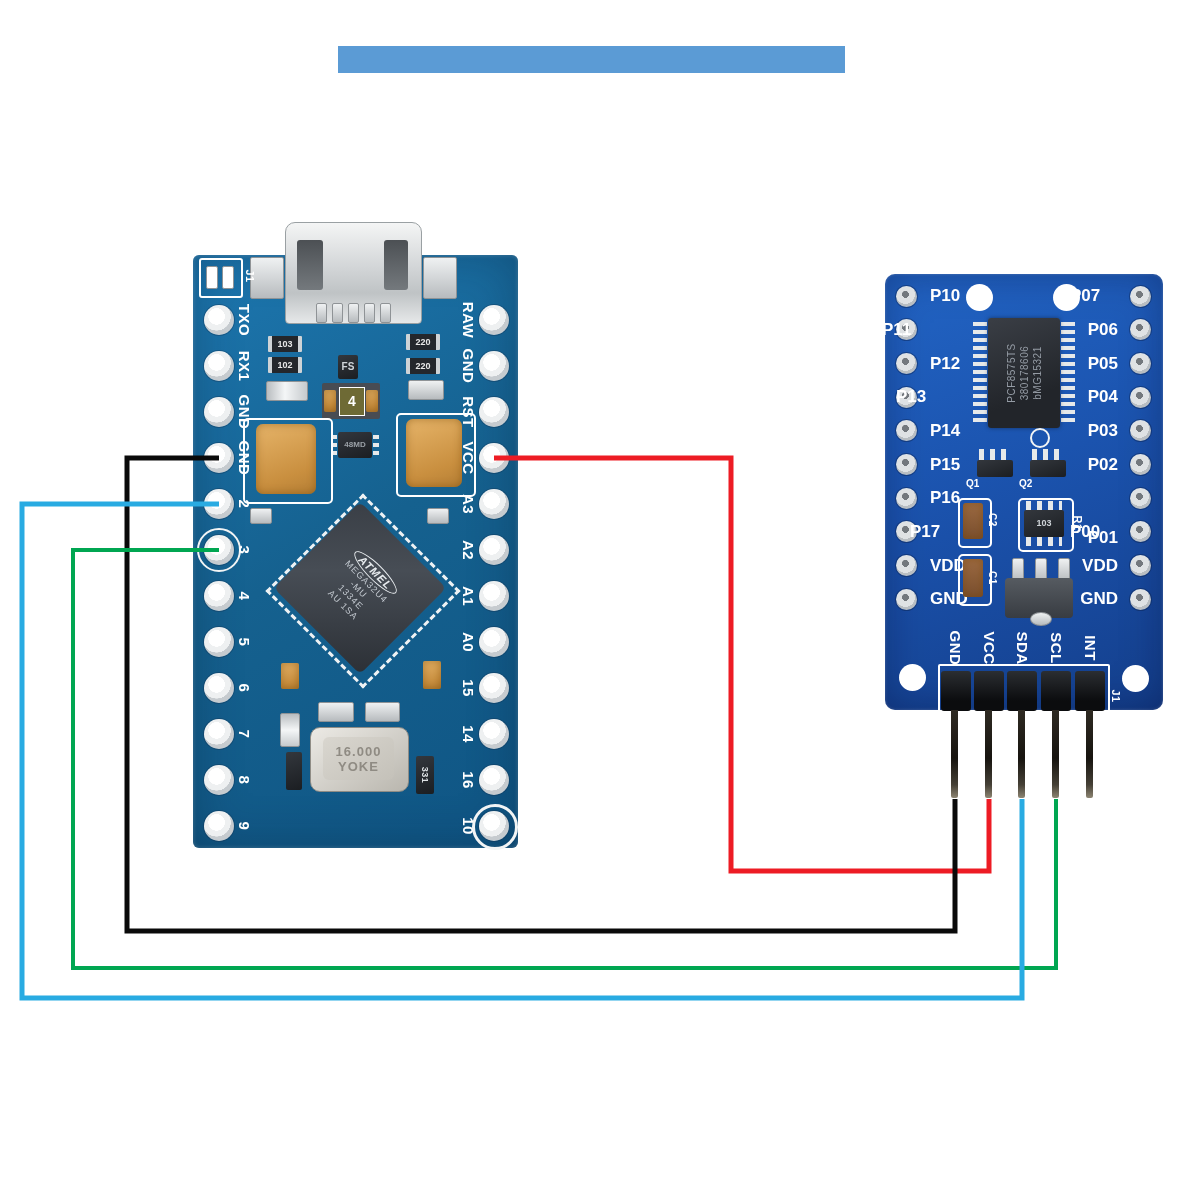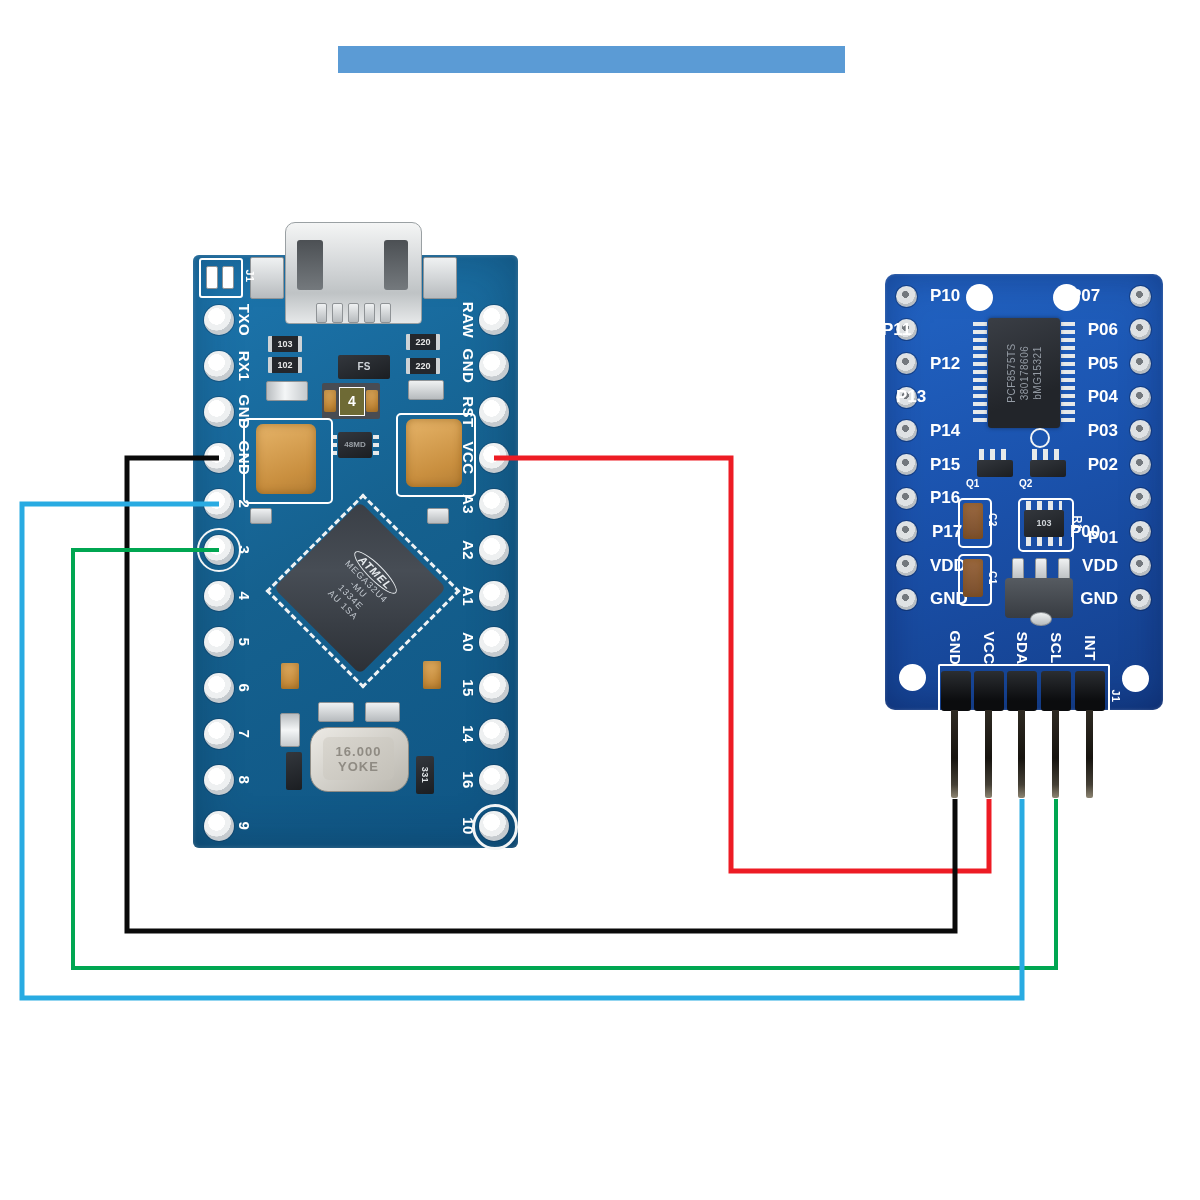--- a/index.html
+++ b/index.html
@@ -48,21 +48,21 @@
       border:1px solid #9aa0a3;}
   .usb-slot{position:absolute;background:linear-gradient(180deg,#4c5054,#74797d);border-radius:3px;}
   .qfp-ticks{position:absolute;left:294px;top:522px;width:132px;height:132px;transform:rotate(45deg);
       border:3px dashed #eef2f4;}
   .qfp-body{position:absolute;left:299px;top:527px;width:122px;height:122px;transform:rotate(45deg);
       background:linear-gradient(315deg,#2c3036,#474d55 60%,#3a3f46);border-radius:6px;
       display:flex;flex-direction:column;align-items:center;justify-content:center;}
   .atmel-logo{border:1px solid #e8ecef;border-radius:50%;padding:0 7px;color:#e8ecef;
       font-size:11px;font-weight:bold;font-style:italic;letter-spacing:1px;line-height:14px;}
   .qfp-line{color:#c2c8cf;font-size:9px;line-height:11px;letter-spacing:1px;}
-  .crystal{position:absolute;left:310px;top:727px;width:97px;height:63px;border-radius:18px;
+  .crystal{position:absolute;left:310px;top:727px;width:97px;height:63px;border-radius:10px;
       background:linear-gradient(145deg,#eceae5,#b9b6ae);border:1px solid #8f8c85;}
   .crystal-in{position:absolute;left:12px;top:9px;width:71px;height:43px;border-radius:6px;
       background:linear-gradient(145deg,#d9d6cf,#c4c1b9);
       display:flex;flex-direction:column;align-items:center;justify-content:center;
       color:#8f8b83;font-weight:bold;font-size:13px;line-height:15px;letter-spacing:1px;}
   .promicro-name{position:absolute;left:268px;top:810px;width:204px;text-align:center;color:#fff;
       font-size:26px;font-weight:bold;letter-spacing:3px;white-space:nowrap;}
   .xchip{position:absolute;left:988px;top:318px;width:72px;height:110px;border-radius:3px;
       background:linear-gradient(160deg,#3a3e45,#22252a 70%);box-shadow:0 0 4px rgba(0,0,0,.4);}
   .xchip-text{position:absolute;left:969px;top:343px;width:110px;height:60px;transform:rotate(-90deg);
@@ -151,21 +151,21 @@
   <div class="vlab" style="left:446px;top:726px;">14</div>
   <div class="vlab" style="left:446px;top:772px;">16</div>
   <div class="vlab" style="left:446px;top:818px;">10</div>
 
   <div class="res" style="left:268px;top:336px;width:26px;">103</div>
   <div class="res" style="left:268px;top:357px;width:26px;">102</div>
   <div class="scap" style="left:266px;top:381px;width:40px;height:18px;background:linear-gradient(90deg,#b9bdc0,#f4f6f7 45%,#c6cacd);"></div>
   <div class="res" style="left:406px;top:334px;width:26px;">220</div>
   <div class="res" style="left:406px;top:358px;width:26px;">220</div>
   <div class="scap" style="left:408px;top:380px;width:34px;height:18px;"></div>
-  <div class="blackchip" style="left:338px;top:355px;width:52px;height:24px;font-size:10px;line-height:24px;">FS</div>
+  <div class="blackchip" style="left:338px;top:355px;width:20px;height:24px;font-size:10px;line-height:24px;">FS</div>
   <div class="blackchip" style="left:322px;top:383px;width:58px;height:36px;background:#484c53;"></div>
   <div class="tancap" style="left:324px;top:390px;width:12px;height:22px;border-radius:2px;"></div>
   <div class="tancap" style="left:366px;top:390px;width:12px;height:22px;border-radius:2px;"></div>
   <div class="abs" style="left:339px;top:387px;width:24px;height:27px;background:#6e6a35;border:1px solid #fff;
        color:#fff;font-weight:bold;font-size:14px;text-align:center;line-height:27px;">4</div>
   <div class="legs-h" style="left:331px;top:435px;width:6px;height:22px;"></div>
   <div class="legs-h" style="left:373px;top:435px;width:6px;height:22px;"></div>
   <div class="blackchip" style="left:338px;top:432px;width:34px;height:26px;font-size:8px;line-height:26px;color:#9aa0a6;">48MD</div>
   <div class="silk" style="left:243px;top:418px;width:86px;height:82px;"></div>
   <div class="tancap" style="left:256px;top:424px;width:60px;height:70px;"></div>
@@ -216,21 +216,21 @@
   <div class="epad" style="left:896px;top:521px;"></div>
   <div class="epad" style="left:896px;top:555px;"></div>
   <div class="epad" style="left:896px;top:589px;"></div>
   <div class="hlab" style="left:930px;top:286px;">P10</div>
   <div class="hlab" style="left:882px;top:320px;">P11</div>
   <div class="hlab" style="left:930px;top:354px;">P12</div>
   <div class="hlab" style="left:896px;top:387px;">P13</div>
   <div class="hlab" style="left:930px;top:421px;">P14</div>
   <div class="hlab" style="left:930px;top:455px;">P15</div>
   <div class="hlab" style="left:930px;top:488px;">P16</div>
-  <div class="hlab" style="left:910px;top:522px;margin-left:22px;">P17</div>
+  <div class="hlab" style="left:910px;top:522px;">P17</div>
   <div class="hlab" style="left:930px;top:556px;">VDD</div>
   <div class="hlab" style="left:930px;top:589px;">GND</div>
 
   <div class="epad" style="left:1130px;top:286px;"></div>
   <div class="epad" style="left:1130px;top:319px;"></div>
   <div class="epad" style="left:1130px;top:353px;"></div>
   <div class="epad" style="left:1130px;top:387px;"></div>
   <div class="epad" style="left:1130px;top:420px;"></div>
   <div class="epad" style="left:1130px;top:454px;"></div>
   <div class="epad" style="left:1130px;top:488px;"></div>

